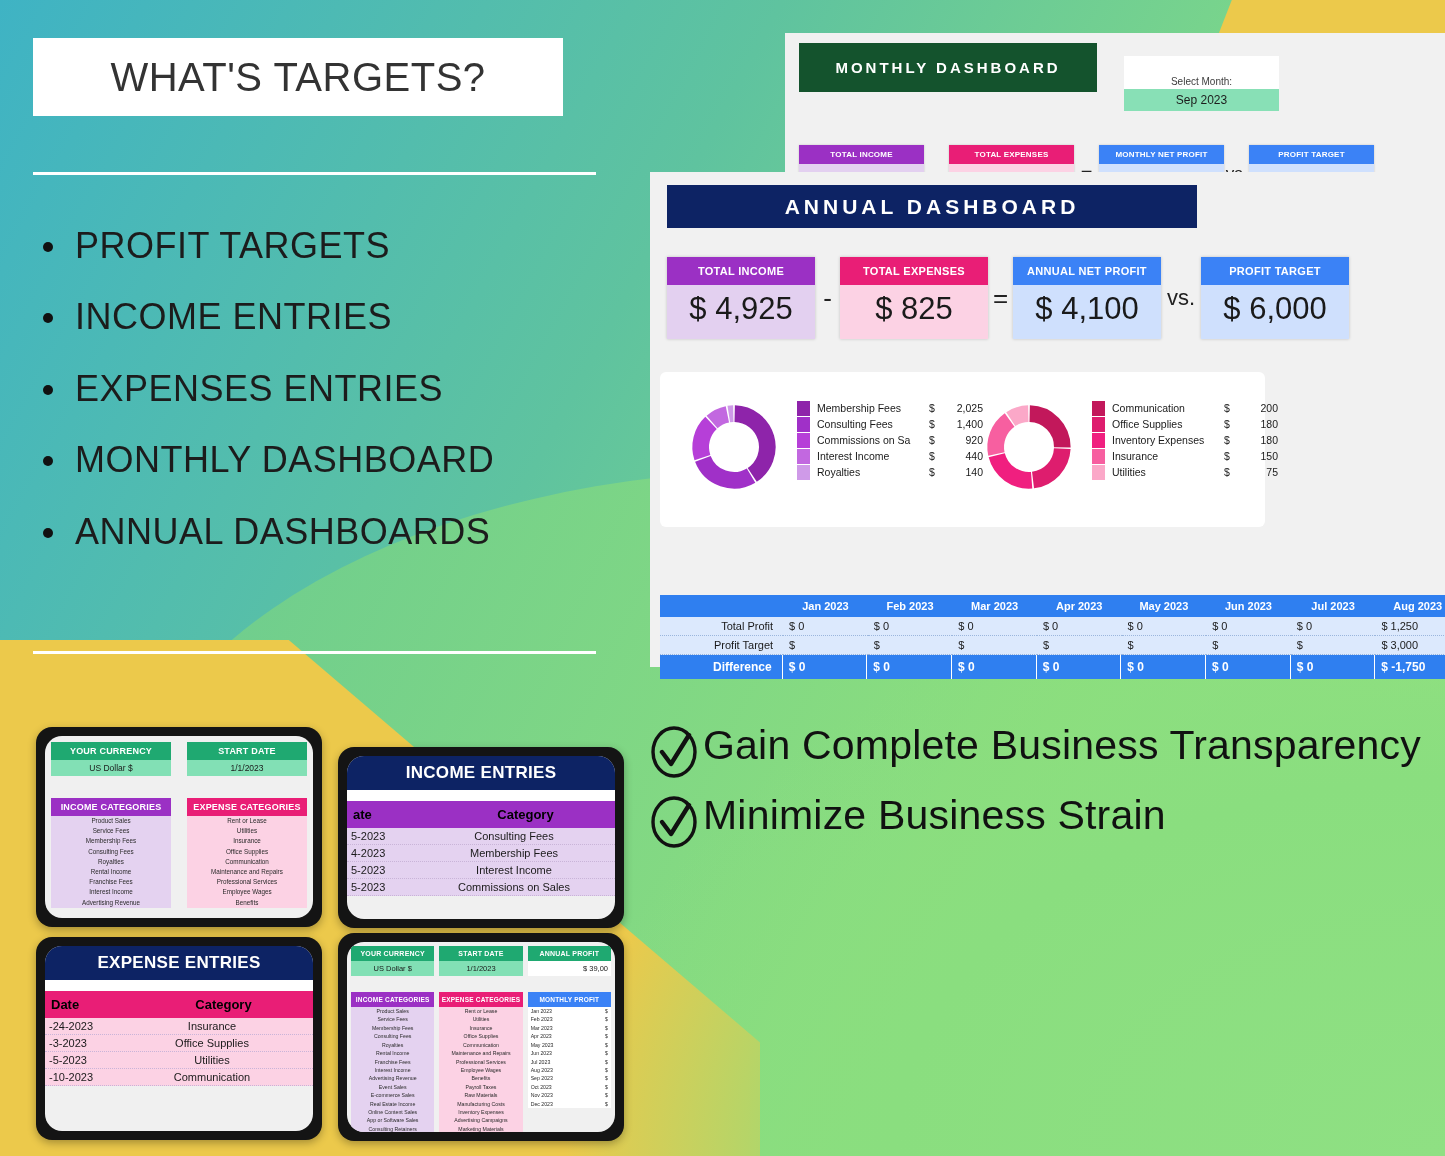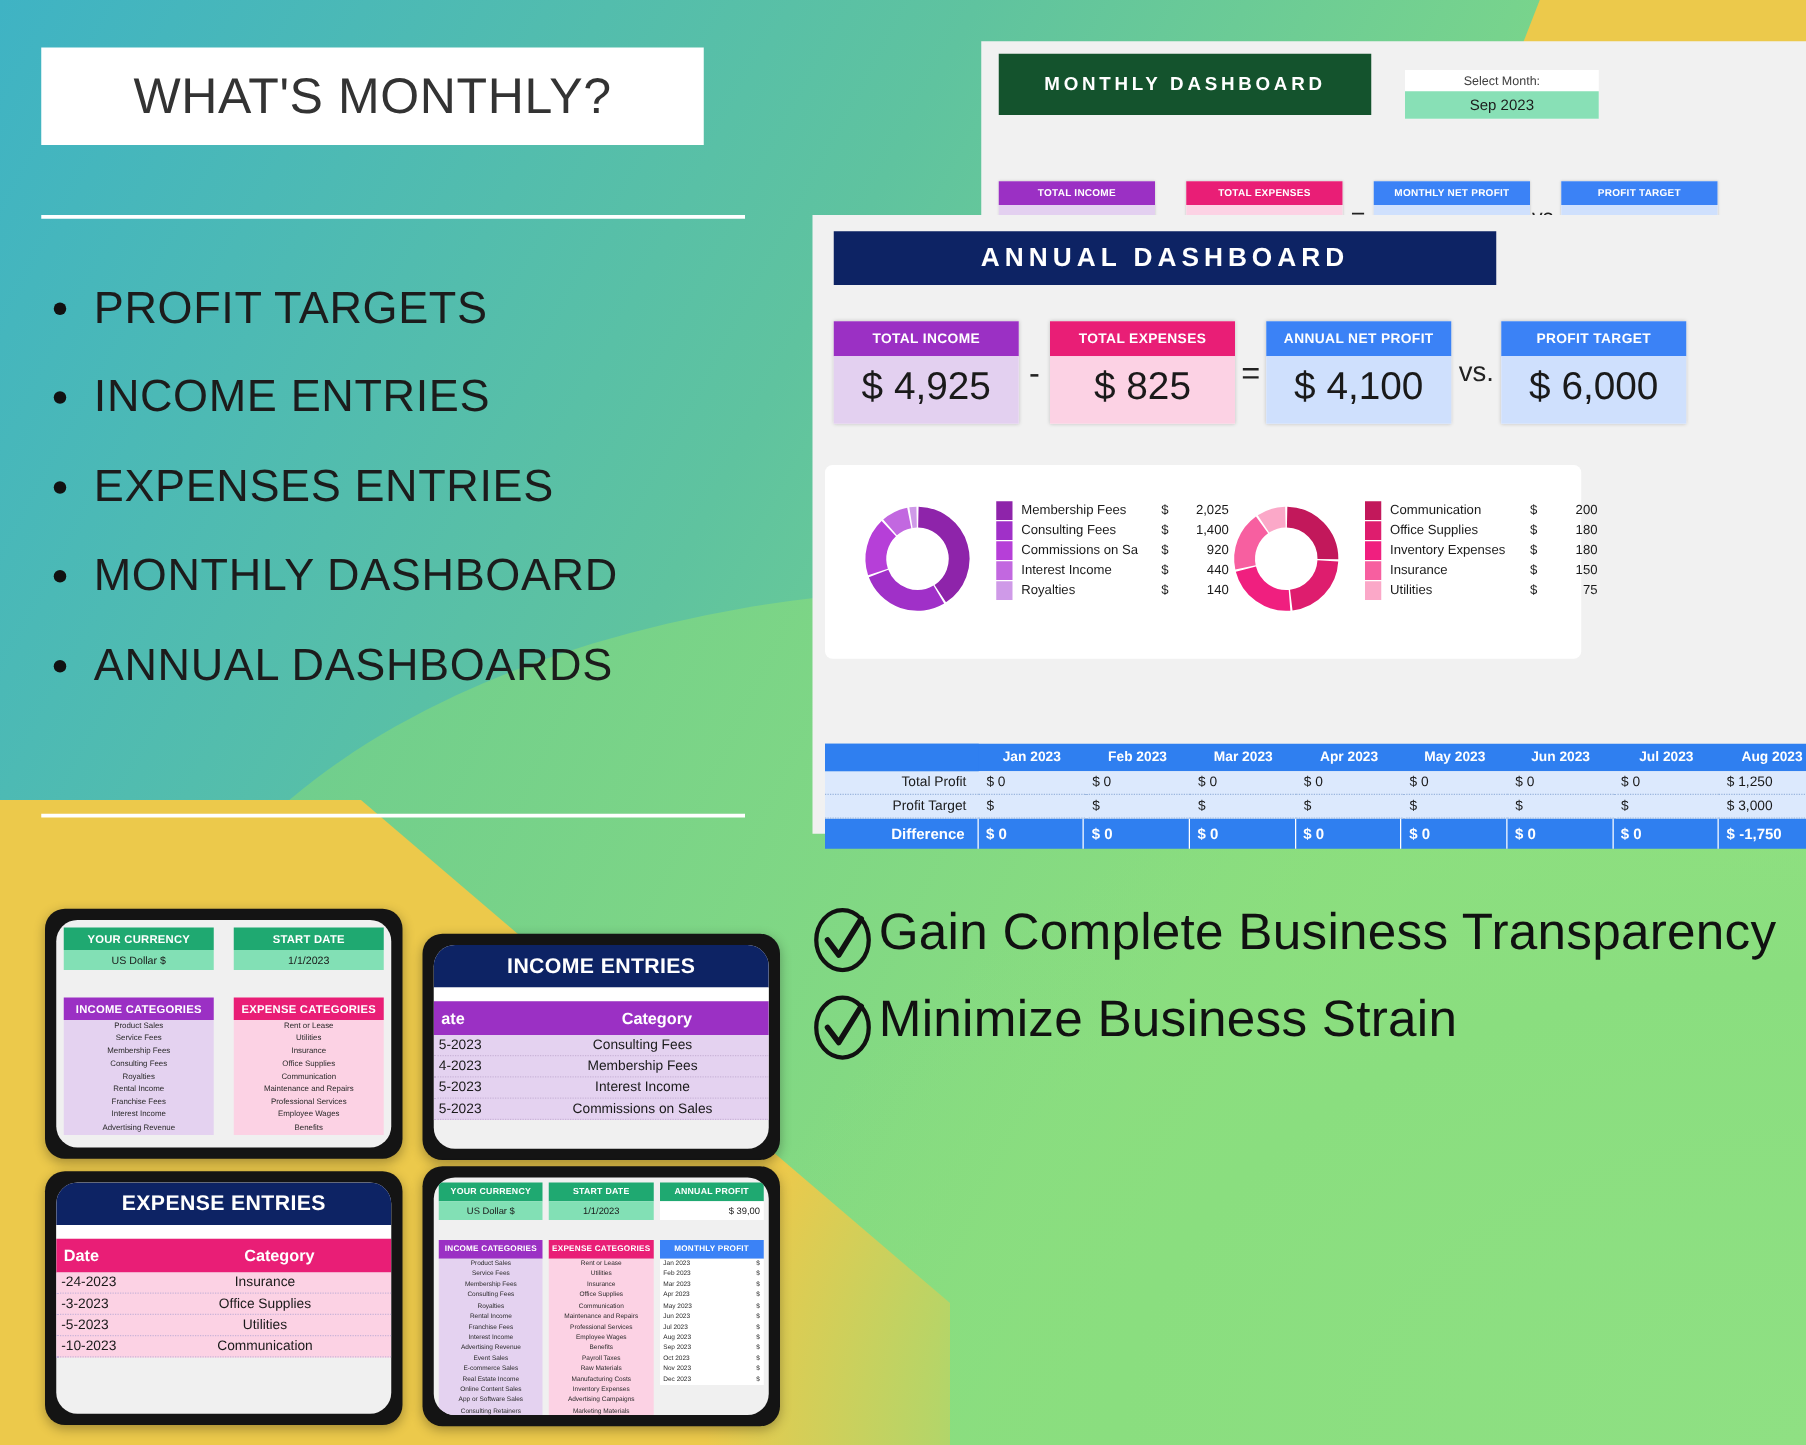--- a/index.html
+++ b/index.html
@@ -52,21 +52,21 @@
   
   .monthly-card{
     position:absolute;left:785px;top:33px;width:660px;height:148px;background:#f1f1f1;z-index:4;
   }
   .md-title{
     position:absolute;left:14px;top:10px;width:298px;height:49px;background:#14532d;
     display:flex;align-items:center;justify-content:center;
   }
   .md-title span{color:#fff;font-size:15px;font-weight:bold;letter-spacing:3px;}
   .select-month{position:absolute;left:1124px;top:56px;width:155px;background:#fff;z-index:5;}
-  .sm-label{text-align:center;font-size:10px;color:#3d3d3d;padding:4px 0 2px;}
+  .sm-label{text-align:center;font-size:10px;color:#3d3d3d;padding:20px 0 2px;}
   .sm-value{background:#88e0b6;text-align:center;font-size:12px;color:#1c1c1c;padding:4px 0;}
   .md-kpis{position:absolute;left:14px;top:112px;display:flex;align-items:stretch;gap:0;}
   .kpi{width:125px;background:#fff;box-shadow:0 0 2px rgba(0,0,0,.18);}
   .kpi .hd{font-size:8px;font-weight:bold;color:#fff;text-align:center;padding:5px 0;letter-spacing:.2px;}
   .kpi .vl{font-size:22px;text-align:center;padding:5px 0 8px;color:#1a1a1a;}
   .op{width:25px;display:flex;align-items:center;justify-content:center;font-size:20px;color:#222;}
   .op.small{font-size:17px;}
   .hd-income{background:#9b30c4;}
   .hd-expense{background:#e91e76;}
   .hd-blue{background:#3b82f6;}
@@ -134,21 +134,21 @@
   .t1{left:36px;top:727px;width:268px;height:182px;}
   .t2{left:338px;top:747px;width:268px;height:163px;}
   .t3{left:36px;top:937px;width:268px;height:185px;}
   .t4{left:338px;top:933px;width:268px;height:190px;}
 
   .mini-hd{font-size:9px;font-weight:bold;color:#fff;text-align:center;padding:4px 0;letter-spacing:.2px;}
   .mini-val{font-size:8.5px;text-align:center;padding:3px 0;color:#1a1a1a;}
   .mini-list{font-size:6.3px;text-align:center;color:#2a2a2a;line-height:1.62;}
 
   .navy-title{background:#0d2364;color:#fff;text-align:center;font-weight:bold;padding:7px 0;font-size:17px;letter-spacing:.3px;}
-  .entry-head{display:flex;color:#ffffff;font-weight:bold;font-size:13px;gap:21px;}
+  .entry-head{display:flex;color:#000000;font-weight:bold;font-size:13px;gap:21px;}
   .entry-head .d{width:62px;padding:6px 0 6px 6px;}
   .entry-head .k{flex:1;text-align:center;padding:6px 0;}
   .entry-row{display:flex;font-size:11px;color:#1a1a1a;border-bottom:1px dotted #c9b4d8;}
   .entry-row .d{width:62px;padding:2px 0 2px 4px;}
   .entry-row .k{flex:1;text-align:center;padding:2px 0;}
 
   .benefits{position:absolute;left:645px;top:722px;width:800px;z-index:7;}
   .benefit{display:flex;align-items:flex-start;margin-bottom:14px;}
   .check-icon{width:58px;flex:0 0 58px;display:flex;justify-content:center;padding-top:4px;}
   .benefit-text{font-size:41px;color:#111;line-height:1.15;letter-spacing:.2px;}
@@ -156,21 +156,21 @@
 </head>
 <body>
 
 <div class="bg-green-round"></div>
 <div class="bg-yellow-corner"></div>
 <div class="bg-yellow-top"></div>
 <div class="bg-green-blob"></div>
 
 <div class="left-panel">
   <div class="title-box">
-    <span>WHAT'S MONTHLY?</span>
+    <span>WHAT'S TARGETS?</span>
   </div>
   <div class="rule top"></div>
   <ul class="bullets">
     <li>PROFIT TARGETS</li>
     <li>INCOME ENTRIES</li>
     <li>EXPENSES ENTRIES</li>
     <li>MONTHLY DASHBOARD</li>
     <li>ANNUAL DASHBOARDS</li>
   </ul>
   <div class="rule bottom"></div>

